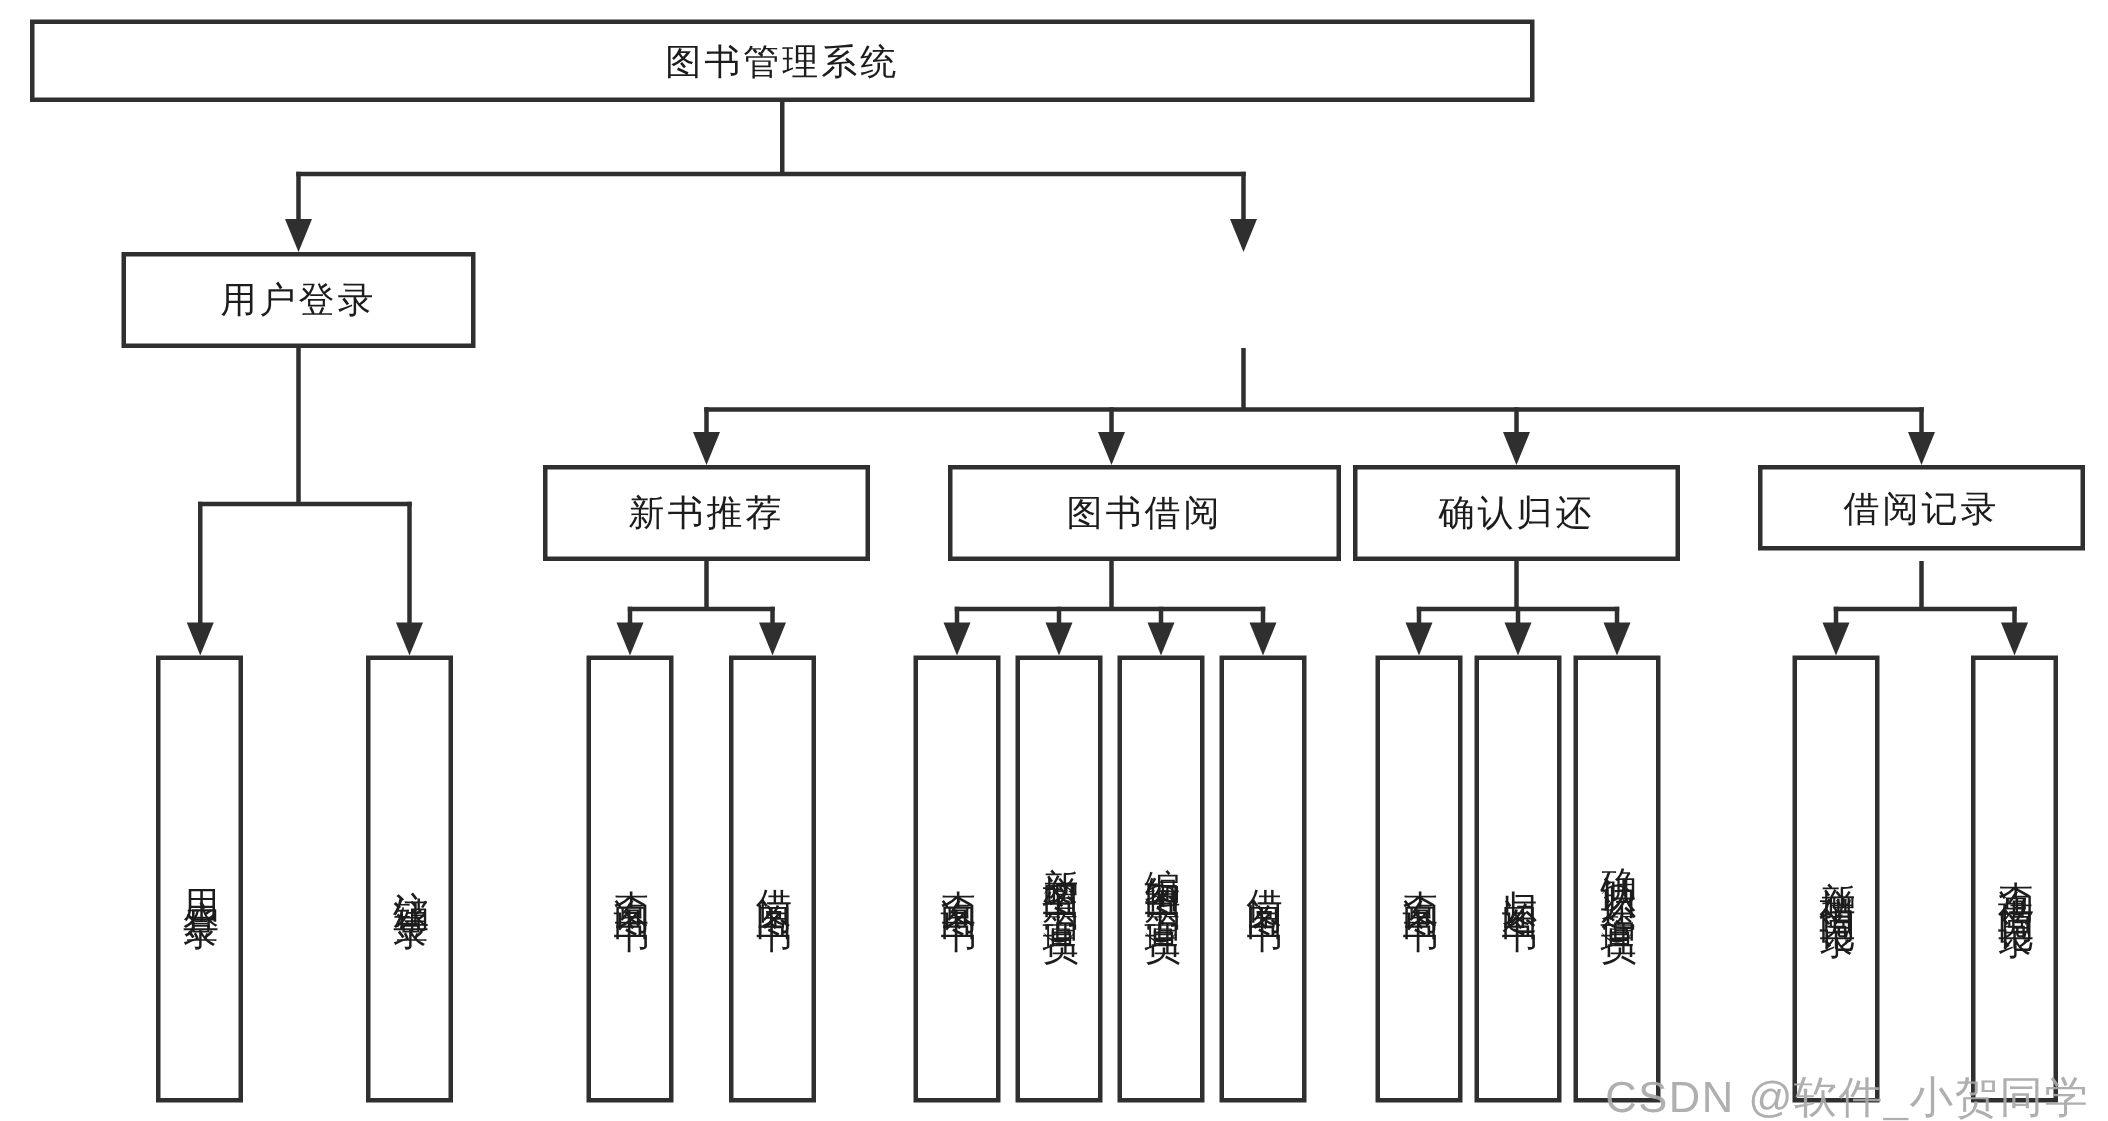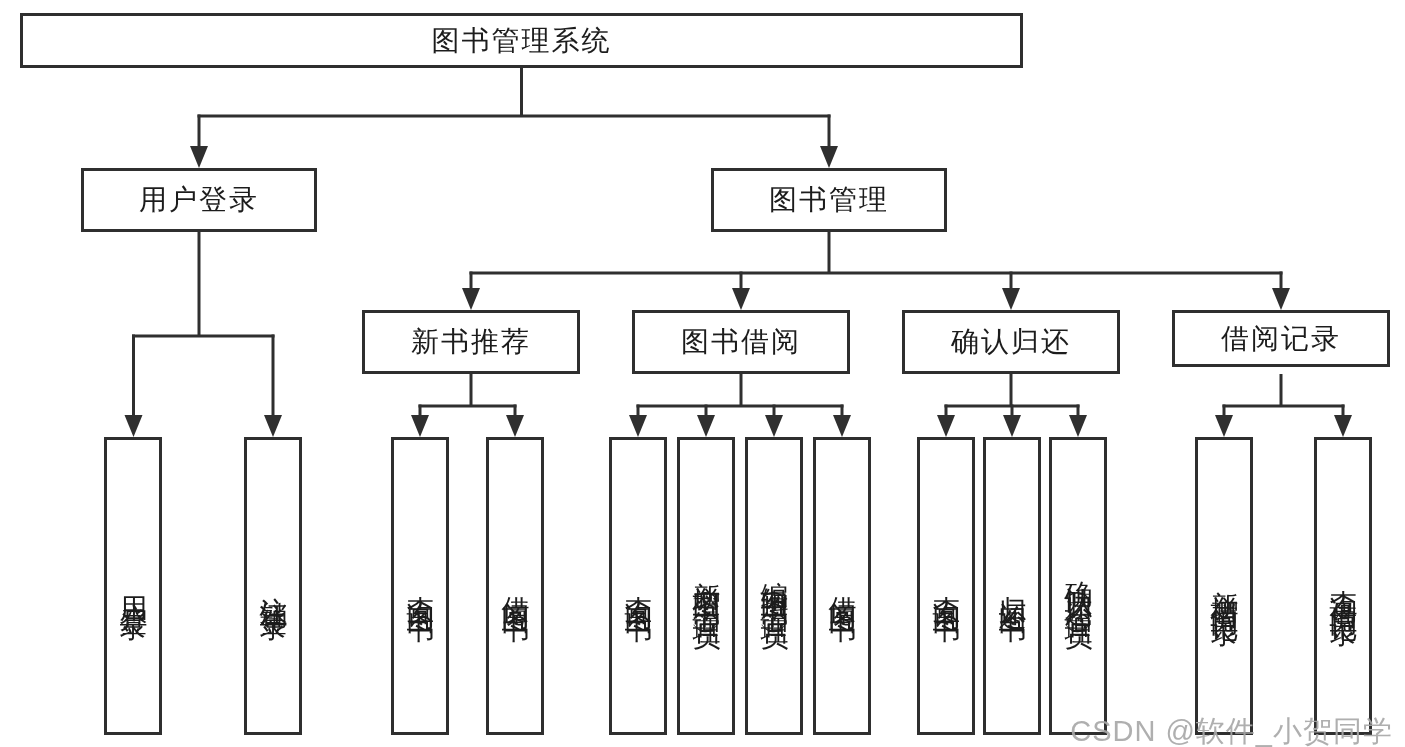--- a/index.html
+++ b/index.html
@@ -3,21 +3,21 @@
 <meta charset="utf-8">
 <style>
   html,body{margin:0;padding:0;background:#fff;}
   #stage{
     position:relative;width:1405px;height:747px;background:#fff;overflow:hidden;
     font-family:"Liberation Sans","DejaVu Sans",sans-serif;
   }
   .node{
     position:absolute;box-sizing:border-box;background:#fff;
     border:3px solid #2f2f2f;display:flex;align-items:center;justify-content:center;
-    color:#1c1c1c;font-size:28px;letter-spacing:2px;white-space:nowrap;z-index:2;
+    color:#1c1c1c;font-size:24px;letter-spacing:2px;white-space:nowrap;z-index:2;
   }
   .leaf{width:58px;height:298px;top:437px;}
   .leaf .vtext{
     writing-mode:vertical-rl;text-orientation:mixed;letter-spacing:6px;
     line-height:1;white-space:nowrap;
   }
   #connectors{position:absolute;left:0;top:0;z-index:1;}
   #watermark{
     position:absolute;top:712px;right:12px;z-index:5;
     color:rgba(168,168,168,0.92);font-size:29px;letter-spacing:1px;white-space:nowrap;
@@ -104,28 +104,25 @@
     </g>
   </svg>
 
   <div class="node" style="left:20px;top:13px;width:1003px;height:55px;">
     <span>图书管理系统</span>
   </div>
 
   <div class="node" style="left:81px;top:168px;width:236px;height:64px;">
     <span>用户登录</span>
   </div>
-  <div class="node" style="left:711px;top:168px;width:236px;height:64px;">
-    <span>图书管理</span>
-  </div>
 
   <div class="node" style="left:362px;top:310px;width:218px;height:64px;text-align:center;">
     <span>新书推荐</span>
   </div>
-  <div class="node" style="left:632px;top:310px;width:218px;height:64px;">
+  <div class="node" style="left:632px;top:310px;width:262px;height:64px;">
     <span>图书借阅</span>
   </div>
   <div class="node" style="left:902px;top:310px;width:218px;height:64px;">
     <span>确认归还</span>
   </div>
   <div class="node" style="left:1172px;top:310px;width:218px;height:57px;">
     <span>借阅记录</span>
   </div>
 
   <div class="node leaf" style="left:104px;">

